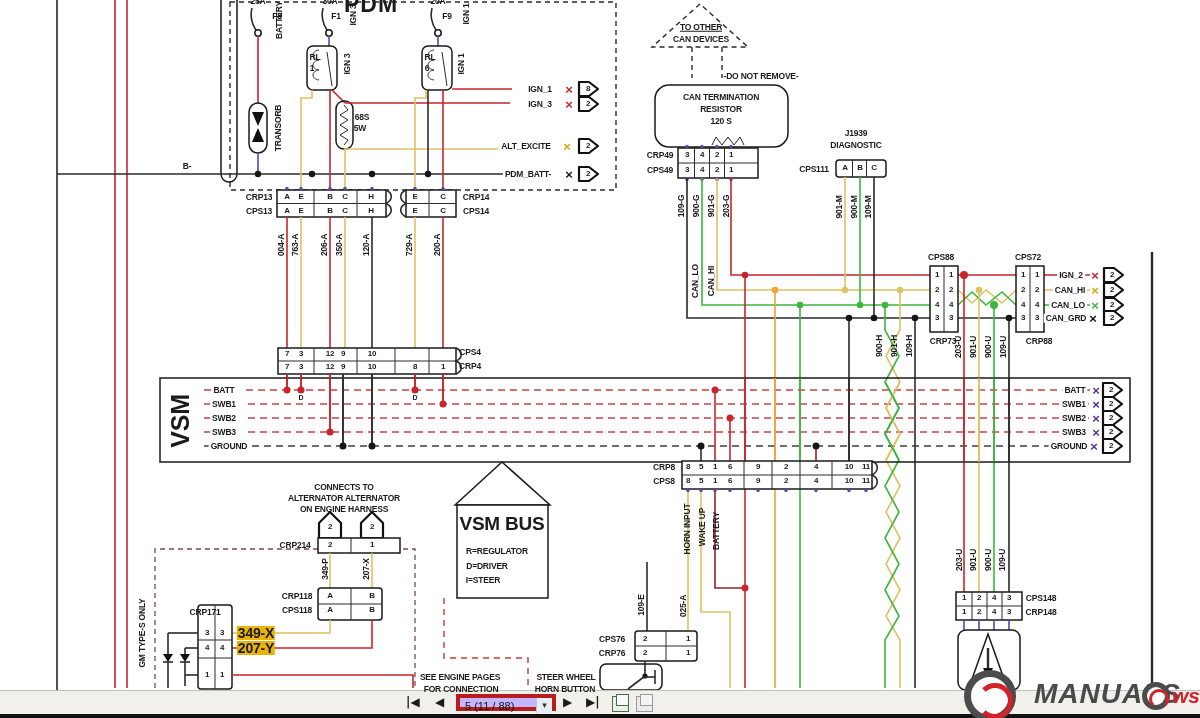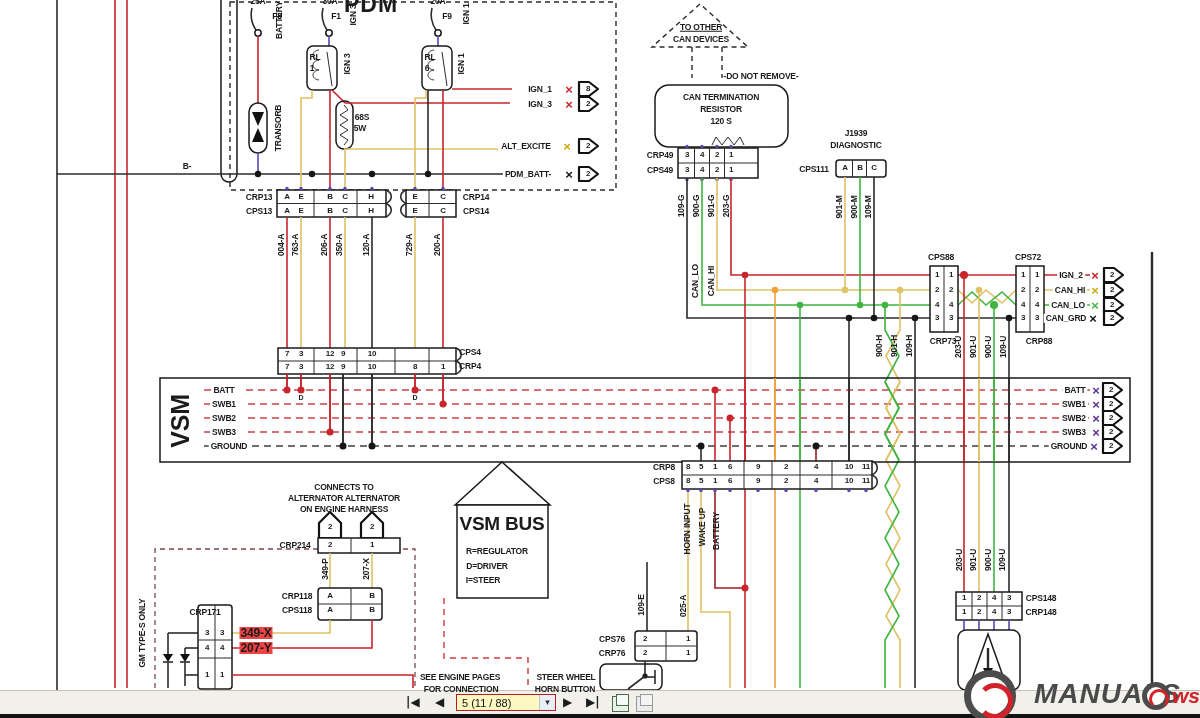--- a/index.html
+++ b/index.html
@@ -29,31 +29,31 @@
   .ttl{font-size:23px;letter-spacing:1px;}
   .vsm{font-size:25px;}
   .vbus{font-size:19px;}
   .d{font-size:7px;}
   .pin{font-size:8px;}
   .pn{font-size:8px;z-index:7;}
   .x{font-size:13px;z-index:7;}
   .xr{color:var(--wred,#c8252c);} .xy{color:#d0a90c;} .xg{color:var(--wgreen,#3eb53e);}
   .xk{color:#111;} .xp{color:#5a3090;}
   .bgw{background:#fff;padding:0 2px;}
-  .chip{background:#ef4444;padding:0 1px;font-size:12px;}
+  .chip{background:#eab308;padding:0 1px;font-size:14px;}
   #watermark{position:absolute;left:600px;top:357px;transform:translate(-50%,-50%);
        font:700 28px/1 "Liberation Sans",sans-serif;color:var(--watermarkc,#d40000);
        z-index:7;white-space:nowrap;opacity:.9;}
   
   #toolbar{position:absolute;left:0;top:690px;width:1200px;height:24px;background:#f2f0ea;
        border-top:1px solid #c6c3b6;z-index:4;}
   .navbtn{position:absolute;top:2px;height:19px;border:none;background:none;padding:0 2px;
        font:700 12px/19px "DejaVu Sans",sans-serif;color:#1c1c1c;cursor:default;}
-  #pagecombo{position:absolute;left:456px;top:3px;width:100px;height:17px;background:#fef9c3;
-       border:1px solid #b91c1c;box-sizing:border-box;}
+  #pagecombo{position:absolute;left:456px;top:3px;width:100px;height:17px;background:#c4b5fd;
+       border:4px solid #b91c1c;box-sizing:border-box;}
   #pagecombo .val{position:absolute;left:5px;top:2px;font:11px/13px "Liberation Sans",sans-serif;color:#111;}
   #pagecombo .arr{position:absolute;right:0;top:0;width:15px;height:15px;border-left:1px solid #b5c7d8;
        text-align:center;font:9px/15px "DejaVu Sans",sans-serif;color:#333;background:#e8eef5;}
   .copyicon{position:absolute;top:5px;width:15px;height:14px;border:1px solid #4a6a4a;background:#e9f2e9;}
   .copyicon:before{content:"";position:absolute;left:3px;top:-3px;width:11px;height:10px;
        border:1px solid #4a6a4a;background:#f7fbf7;}
   .copyicon.dis{border-color:#9a9a9a;background:#ececec;}
   .copyicon.dis:before{border-color:#9a9a9a;background:#f4f4f4;}
   #bottomstrip{position:absolute;left:0;top:714px;width:1200px;height:4px;background:#121212;z-index:4;}
   

